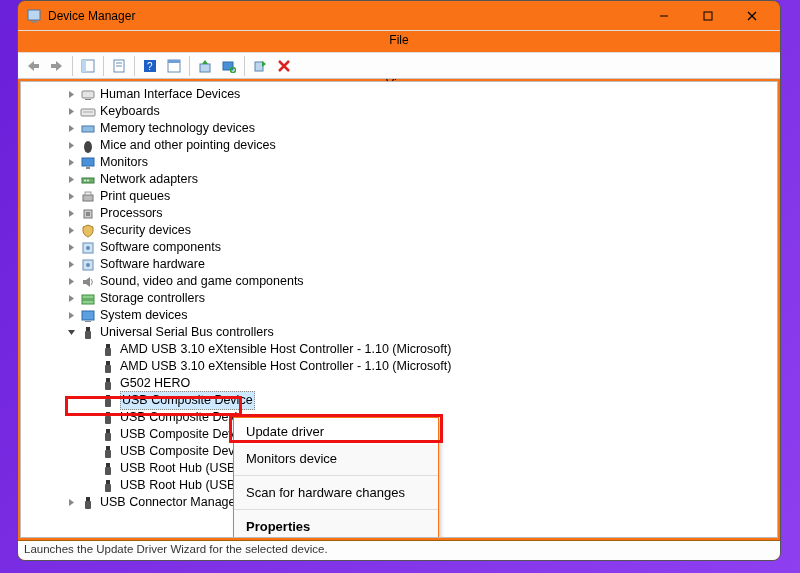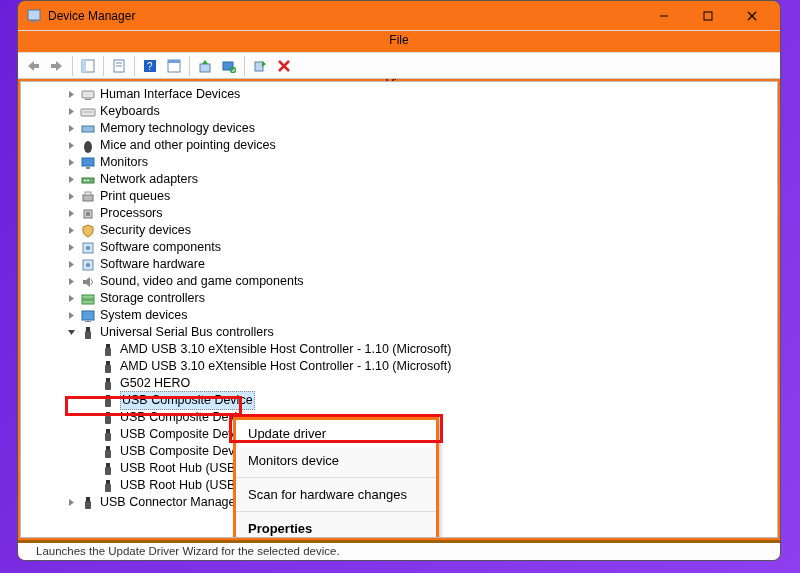--- a/index.html
+++ b/index.html
@@ -41,26 +41,26 @@
   .tree { position:relative; font-size:12.5px; line-height:17px; padding-top:2px;}
   .node { display:flex; align-items:center; height:17px; white-space:nowrap;}
   .indent1 { padding-left: 44px; }
   .indent2 { padding-left: 64px; text-align: right; }
   .expander { width:13px; height:13px; display:inline-flex; align-items:center; justify-content:center; margin-right:2px; color:#666; font-size:10px;}
   .icon { width:16px; height:16px; margin-right:4px; display:inline-flex; align-items:center; justify-content:center;}
   .node.selected .label { background:#cde8ff; border:1px dotted #888; padding:0 1px;}
   .hl-red { position:absolute; border:3px solid #e11; pointer-events:none; }
   .hl-sel { left:44px; top:314px; width:177px; height:20px; }
   .hl-menu { left:208px; top:332px; width:214px; height:29px;}
-  .context-menu { position:absolute; left:212px; top:335px; width:206px; background:#f9f9f9; border:3px solid #f97316; box-shadow:2px 2px 4px rgba(0,0,0,.2); font-size:13px;}
+  .context-menu { position:absolute; left:212px; top:335px; width:206px; background:#f9f9f9; border:1px solid #f97316; box-shadow:2px 2px 4px rgba(0,0,0,.2); font-size:13px;}
   .cm-item { padding:6px 12px; }
   .cm-item.hover { background:#fff;}
   .cm-sep { height:1px; background:#ddd; margin:3px 0;}
   .cm-item.bold { font-weight:700;}
-  .statusbar { height:20px; border-top:3px solid #a16207; padding:2px 18px; font-size:11.5px; color:#333; background:#fdfdfd;}
+  .statusbar { height:20px; border-top:1px solid #a16207; padding:2px 6px; font-size:11.5px; color:#333; background:#fdfdfd;}
 </style>
 </head>
 <body>
 
 <div class="window">
 
   <div class="titlebar">
     <span class="app-icon">
       <svg width="16" height="16" viewBox="0 0 16 16">
           <rect x="2" y="2" width="12" height="10" fill="#bcd6ef" stroke="#4a77a8"></rect>

